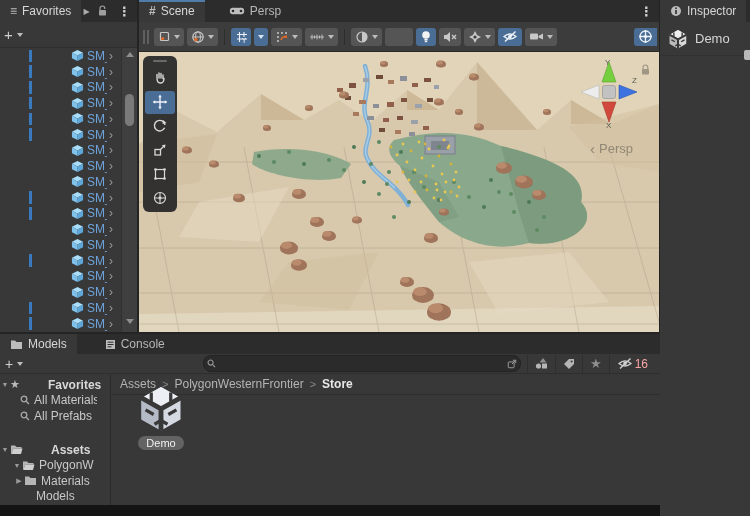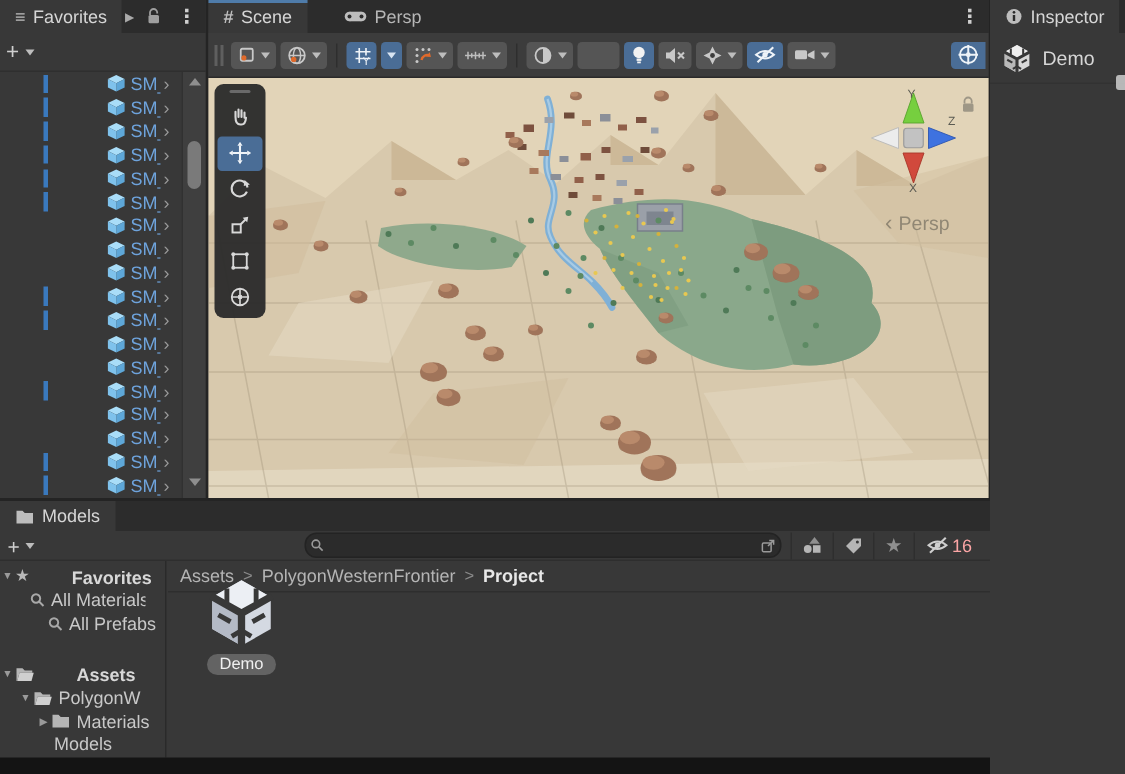--- a/index.html
+++ b/index.html
@@ -792,20 +792,29 @@
   <section class="panel" id="project">
     <div class="tabbar">
       <div class="tab active">
         <span class="tabicon">
           <svg width="13" height="11" viewBox="0 0 13 11">
               <path d="M1 1.5 H5 L6.5 3 H12 V10 H1 Z" fill="#bdbdbd"></path>
             </svg>
         </span>
         <span>Models</span>
       </div>
+      <div class="tab" style="margin-left:18px">
+        <span class="tabicon">
+          <svg width="11" height="11" viewBox="0 0 11 11">
+              <rect x="1" y="1" width="9" height="9" fill="#bdbdbd"></rect>
+              <path d="M2.5 3.2 H8.5 M2.5 5.5 H8.5 M2.5 7.8 H6.5" stroke="#2c2c2c" stroke-width="1"></path>
+            </svg>
+        </span>
+        <span>Console</span>
+      </div>
     </div>
     <div class="toolbar">
       <span style="font-size:14px;color:#cfcfcf">+</span>
       <span class="caret" style="margin-left:4px"></span>
       <div class="searchbox">
         <svg width="9" height="9" viewBox="0 0 10 10">
             <circle cx="4" cy="4" r="2.8" fill="none" stroke="#9a9a9a" stroke-width="1.2"></circle>
             <path d="M6.2 6.2 L9 9" stroke="#9a9a9a" stroke-width="1.2"></path>
           </svg>
         <svg width="10" height="10" viewBox="0 0 12 12" style="margin-left:auto">
@@ -849,21 +858,21 @@
 
           <div class="prow" style="padding-left:20px">
             <svg width="10" height="10" viewBox="0 0 10 10" style="flex:none">
               <circle cx="4" cy="4" r="2.8" fill="none" stroke="#a8a8a8" stroke-width="1.3"></circle>
               <path d="M6.2 6.2 L9 9" stroke="#a8a8a8" stroke-width="1.3"></path>
             </svg>
             <span class="plabel clip66">All Materials</span>
           </div>
 
 
-          <div class="prow" style="padding-left:32px">
+          <div class="prow" style="padding-left:20px">
             <svg width="10" height="10" viewBox="0 0 10 10" style="flex:none">
               <circle cx="4" cy="4" r="2.8" fill="none" stroke="#a8a8a8" stroke-width="1.3"></circle>
               <path d="M6.2 6.2 L9 9" stroke="#a8a8a8" stroke-width="1.3"></path>
             </svg>
             <span class="plabel clip66">All Prefabs</span>
           </div>
 
       </div>
       <div style="height:18px"></div>
       <div class="prow bold">
@@ -875,40 +884,40 @@
         <span class="plabel">Assets</span>
       </div>
       <div class="prow" style="padding-left:12px">
         <span class="arrow">▼</span>
         <svg width="13" height="11" viewBox="0 0 13 11" style="flex:none">
             <path d="M1 1.5 H5 L6.5 3 H11.5 V4.5 H3 L1.5 10 H1 Z" fill="#b5b5b5"></path>
             <path d="M3 4.5 H12.5 L11 10 H1.5 Z" fill="#cfcfcf"></path>
           </svg>
         <span class="plabel clip58">PolygonWesternFrontier</span>
       </div>
-      <div class="prow" style="padding-left:24px">
+      <div class="prow" style="padding-left:14px">
         <span class="arrow">▶</span>
         <svg width="13" height="11" viewBox="0 0 13 11" style="flex:none">
             <path d="M1 1.5 H5 L6.5 3 H12 V10 H1 Z" fill="#b5b5b5"></path>
           </svg>
         <span class="plabel clip50">Materials</span>
       </div>
       <div class="prow" style="padding-left:32px">
 
         <span class="plabel">Models</span>
       </div>
     </div>
 
     <div id="pmain">
       <div id="crumbbar">
         <span class="seg">Assets</span>
         <span class="sep">&gt;</span>
         <span class="seg">PolygonWesternFrontier</span>
         <span class="sep">&gt;</span>
-        <span class="seg cur">Project</span>
+        <span class="seg cur">Store</span>
       </div>
       <div id="asset-demo">
         <svg width="52" height="52" viewBox="0 0 32 32">
           <path d="M16 3 L28 9.8 V23 L16 29.8 L4 23 V9.8 Z" fill="#d4d9e2"></path>
           <path d="M16 3 L28 9.8 L16 16.5 L4 9.8 Z" fill="#eceff4"></path>
           <path d="M16 16.5 V29.8 L4 23 V9.8 Z" fill="#b4bac6"></path>
           <g stroke="#383838" stroke-width="3" fill="none">
               <path d="M16 16.5 L16 30 M16 16.5 L3.5 9.5 M16 16.5 L28.5 9.5"></path>
             </g>
           <g stroke="#383838" stroke-width="2" fill="none">

